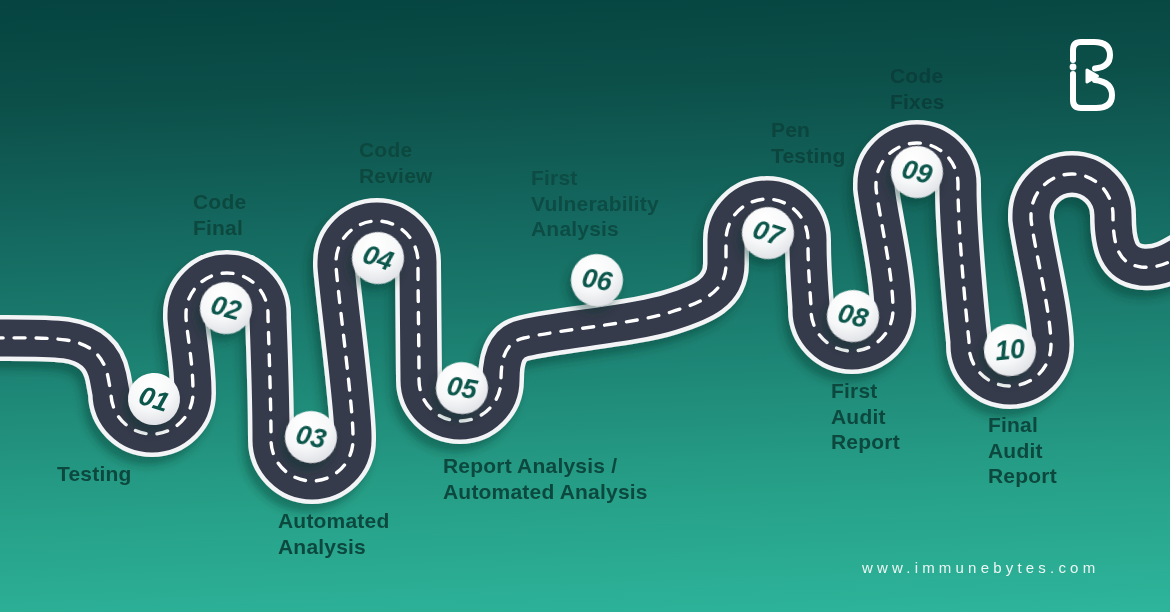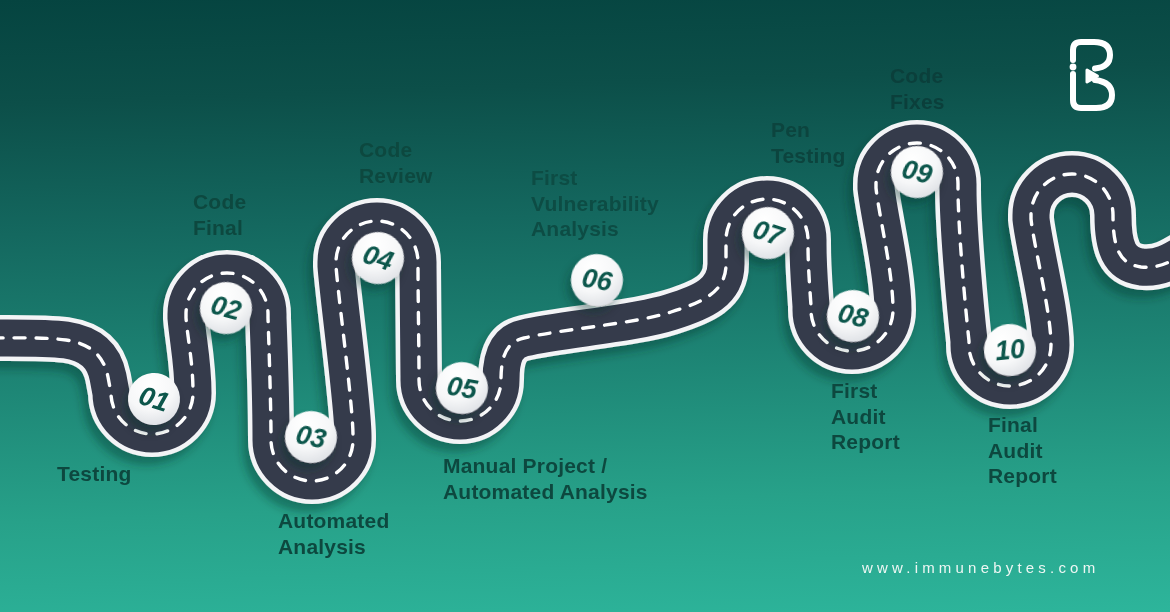--- a/index.html
+++ b/index.html
@@ -176,21 +176,21 @@
   </div>
   <div class="label lbl-automated">
     <div>Automated</div>
     <div>Analysis</div>
   </div>
   <div class="label lbl-review">
     <div>Code</div>
     <div>Review</div>
   </div>
   <div class="label lbl-manual">
-    <div>Manual Project /</div>
+    <div>Report Analysis /</div>
     <div>Automated Analysis</div>
   </div>
   <div class="label lbl-known">
     <div>First</div>
     <div>Vulnerability</div>
     <div>Analysis</div>
   </div>
   <div class="label lbl-pen">
     <div>Pen</div>
     <div>Testing</div>

